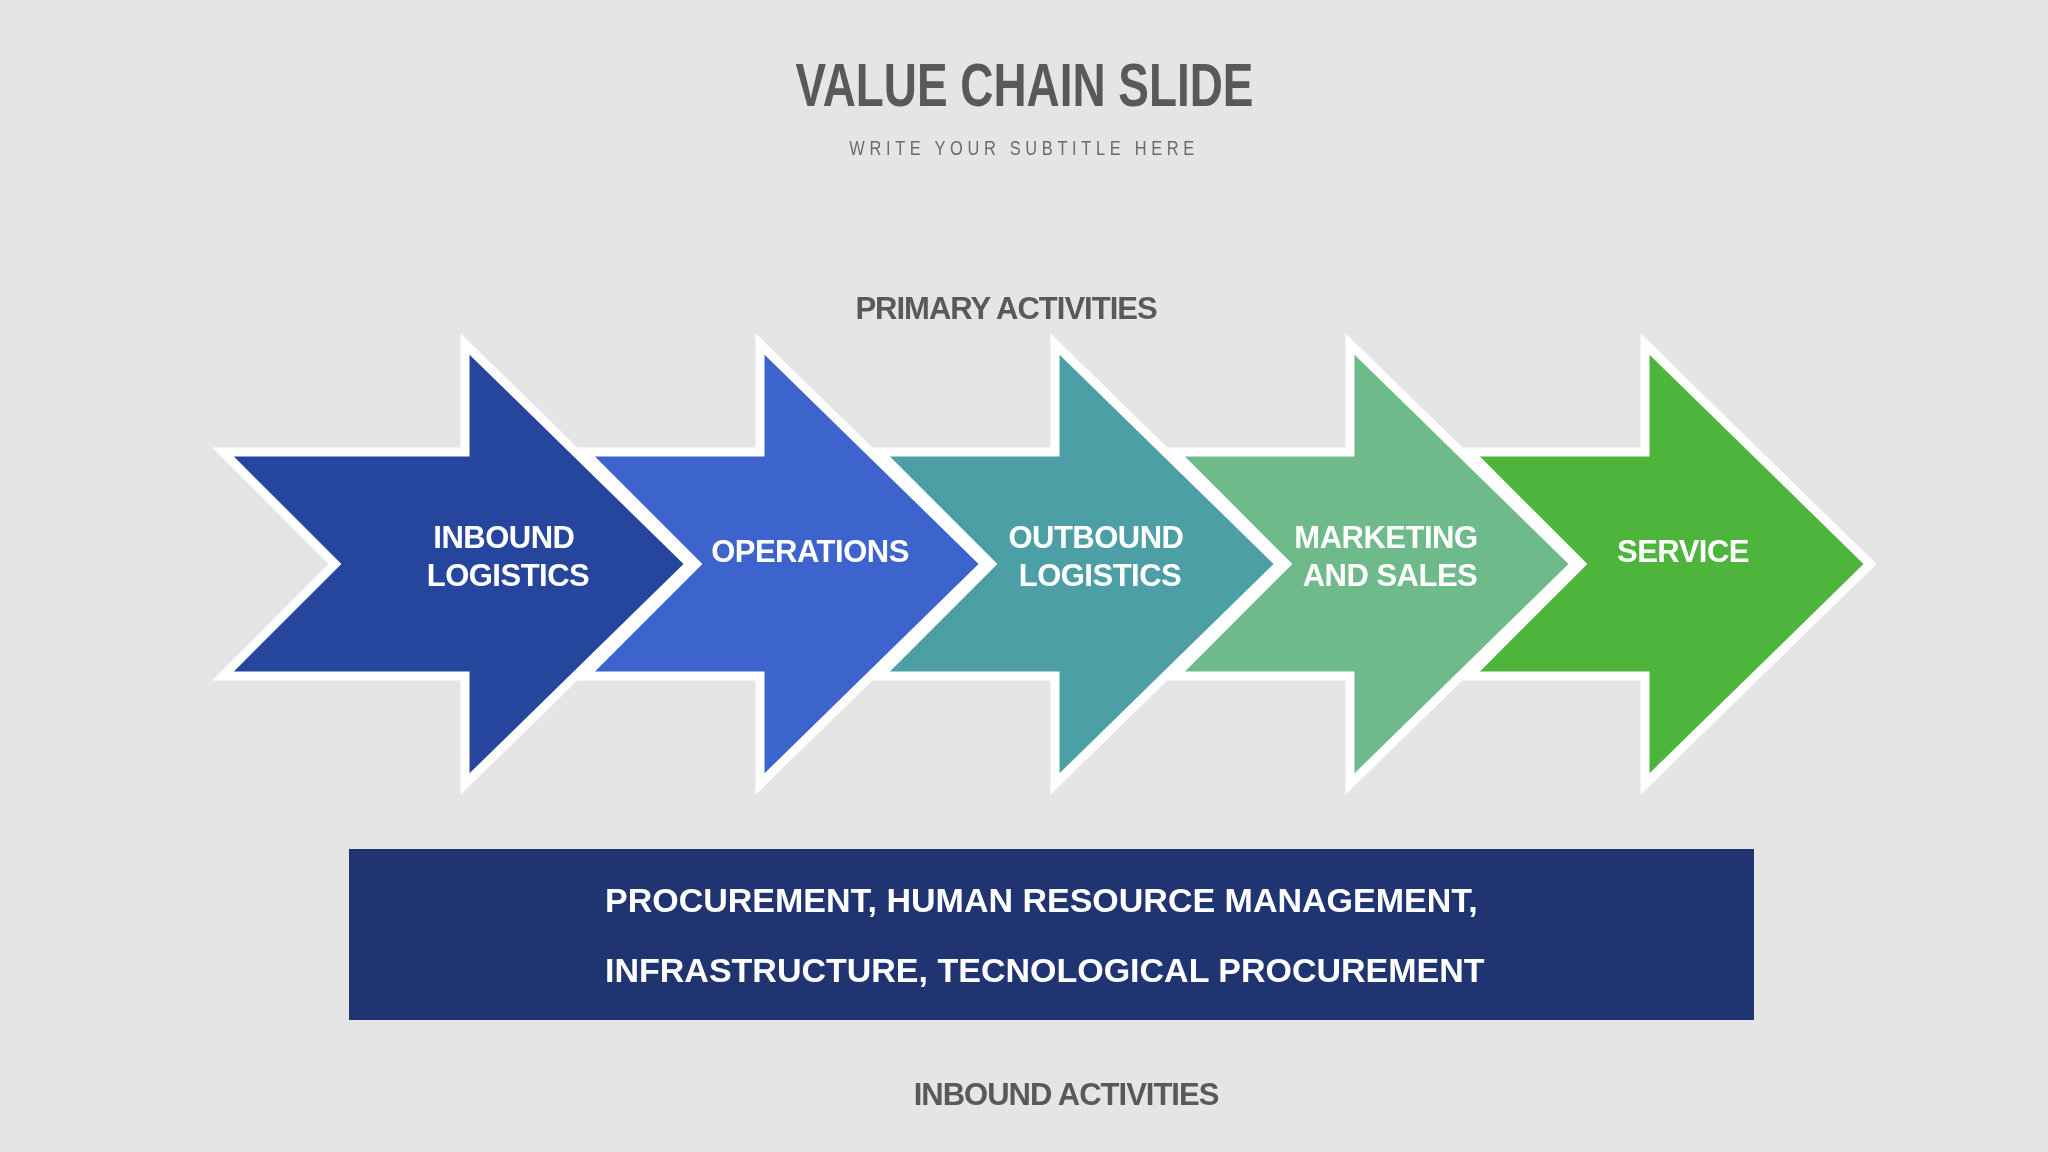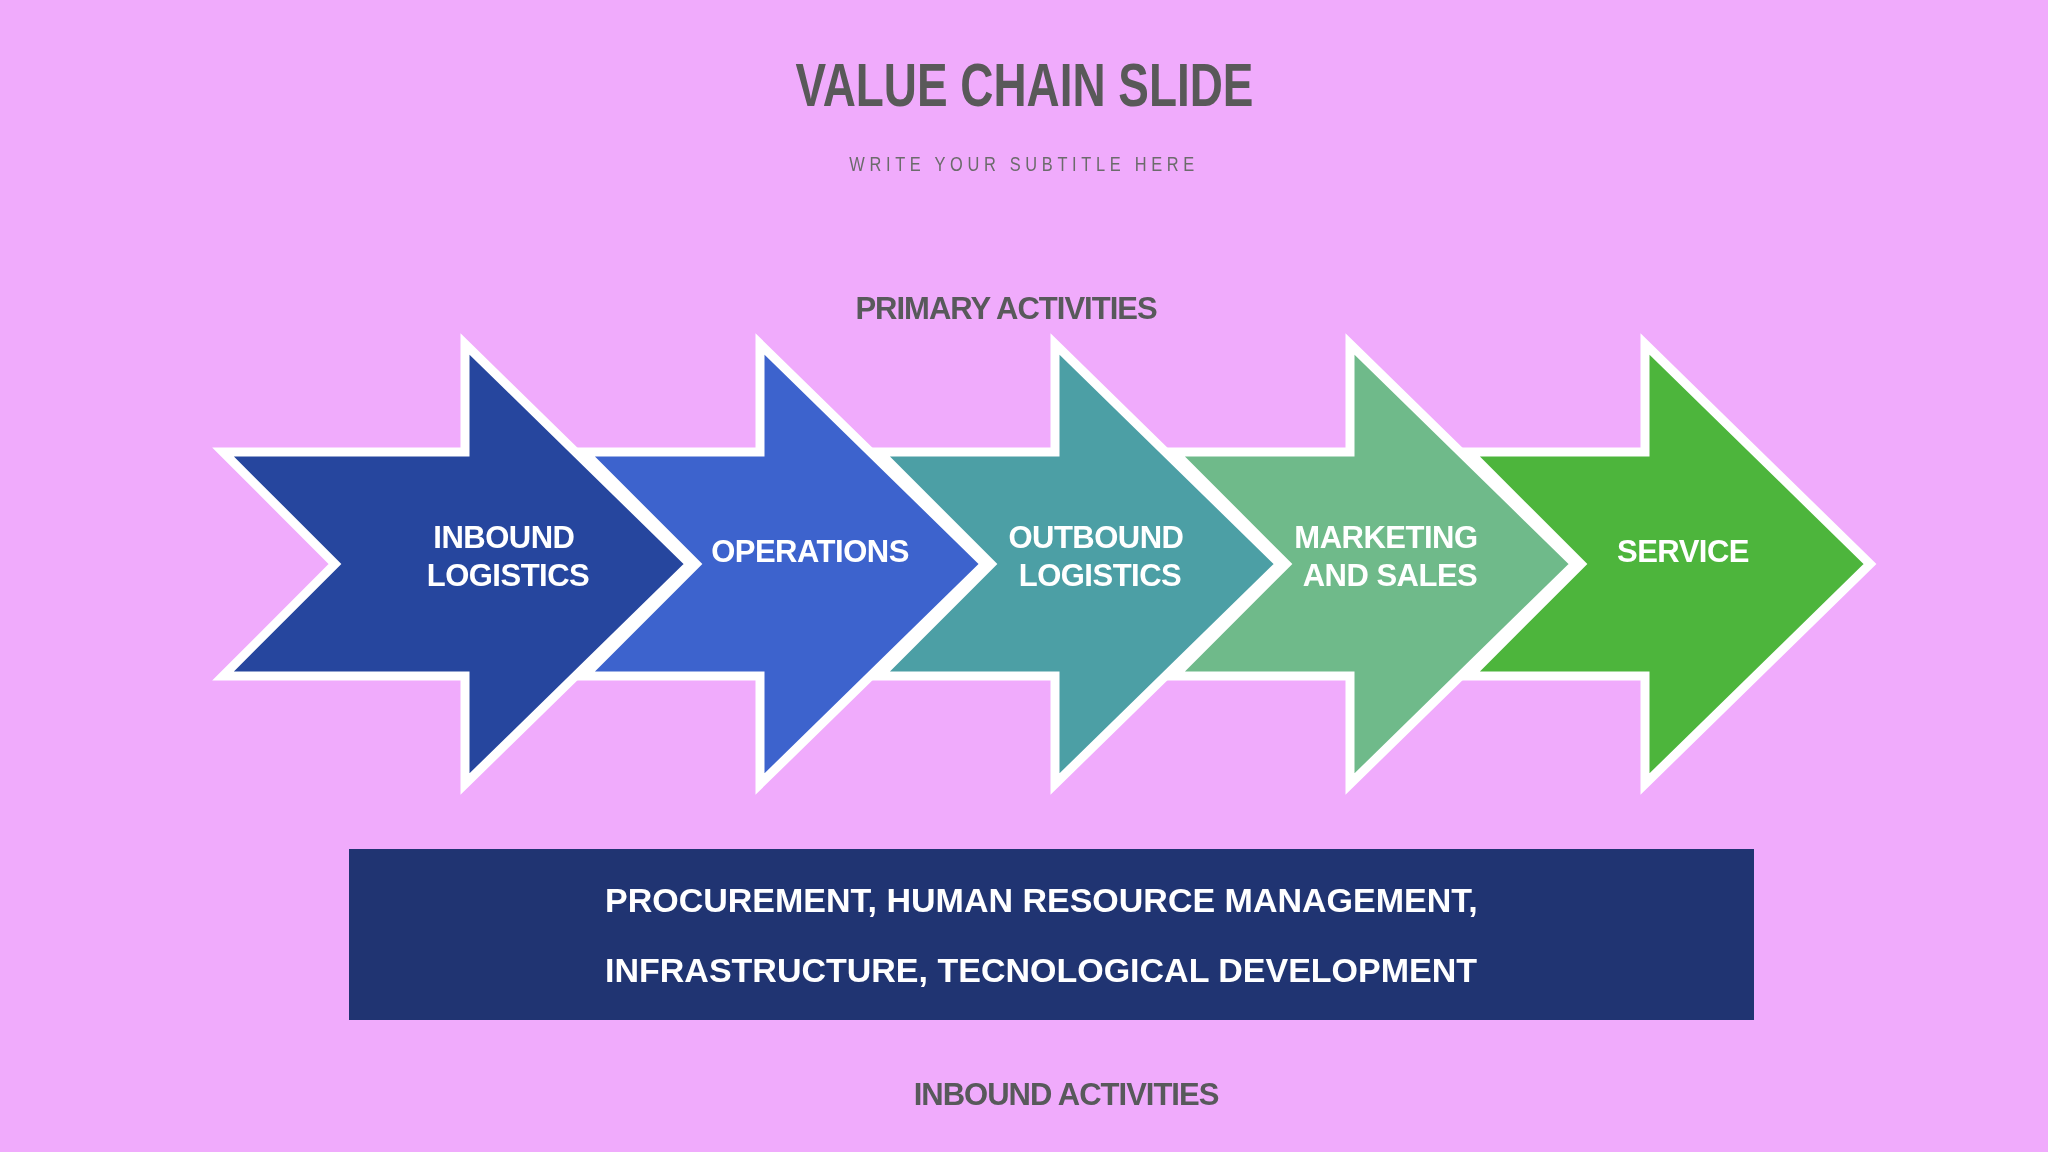--- a/index.html
+++ b/index.html
@@ -5,21 +5,21 @@
   html, body {
     margin: 0;
     padding: 0;
     background: #FFFFFF;
     font-family: "Liberation Sans", sans-serif;
   }
   .slide {
     position: relative;
     width: 2048px;
     height: 1152px;
-    background: #f0abfc;
+    background: #e5e5e5;
     overflow: hidden;
   }
   
   .slide-title {
     position: absolute;
     top: 52px;
     left: 0;
     width: 2048px;
     text-align: center;
     font-size: 62px;
@@ -38,21 +38,20 @@
     position: absolute;
     top: 136px;
     left: 0;
     width: 2048px;
     text-align: center;
     font-size: 21px;
     line-height: 24px;
     font-weight: normal;
     color: #6B6B6B;
     white-space: nowrap;
-    margin-top: 16px;
   }
   .slide-subtitle .squeeze {
     display: inline-block;
     transform: scaleX(0.78);
     transform-origin: center center;
     letter-spacing: 6px;
   }
   
   .section-heading {
     position: absolute;
@@ -149,18 +148,18 @@
       <tspan x="1390" y="548">MARKETING</tspan>
       <tspan x="1390" y="586">AND SALES</tspan>
     </text>
     <text class="arrow-label">
       <tspan x="1683" y="562">SERVICE</tspan>
     </text>
   </svg>
 
   <div class="support-bar">
     <div class="support-bar-line">PROCUREMENT, HUMAN RESOURCE MANAGEMENT,</div>
-    <div class="support-bar-line">INFRASTRUCTURE, TECNOLOGICAL DEVELOPMENT</div>
+    <div class="support-bar-line">INFRASTRUCTURE, TECNOLOGICAL PROCUREMENT</div>
   </div>
 
   <div class="section-heading heading-support">INBOUND ACTIVITIES</div>
 
 </div>
 
 </body></html>

